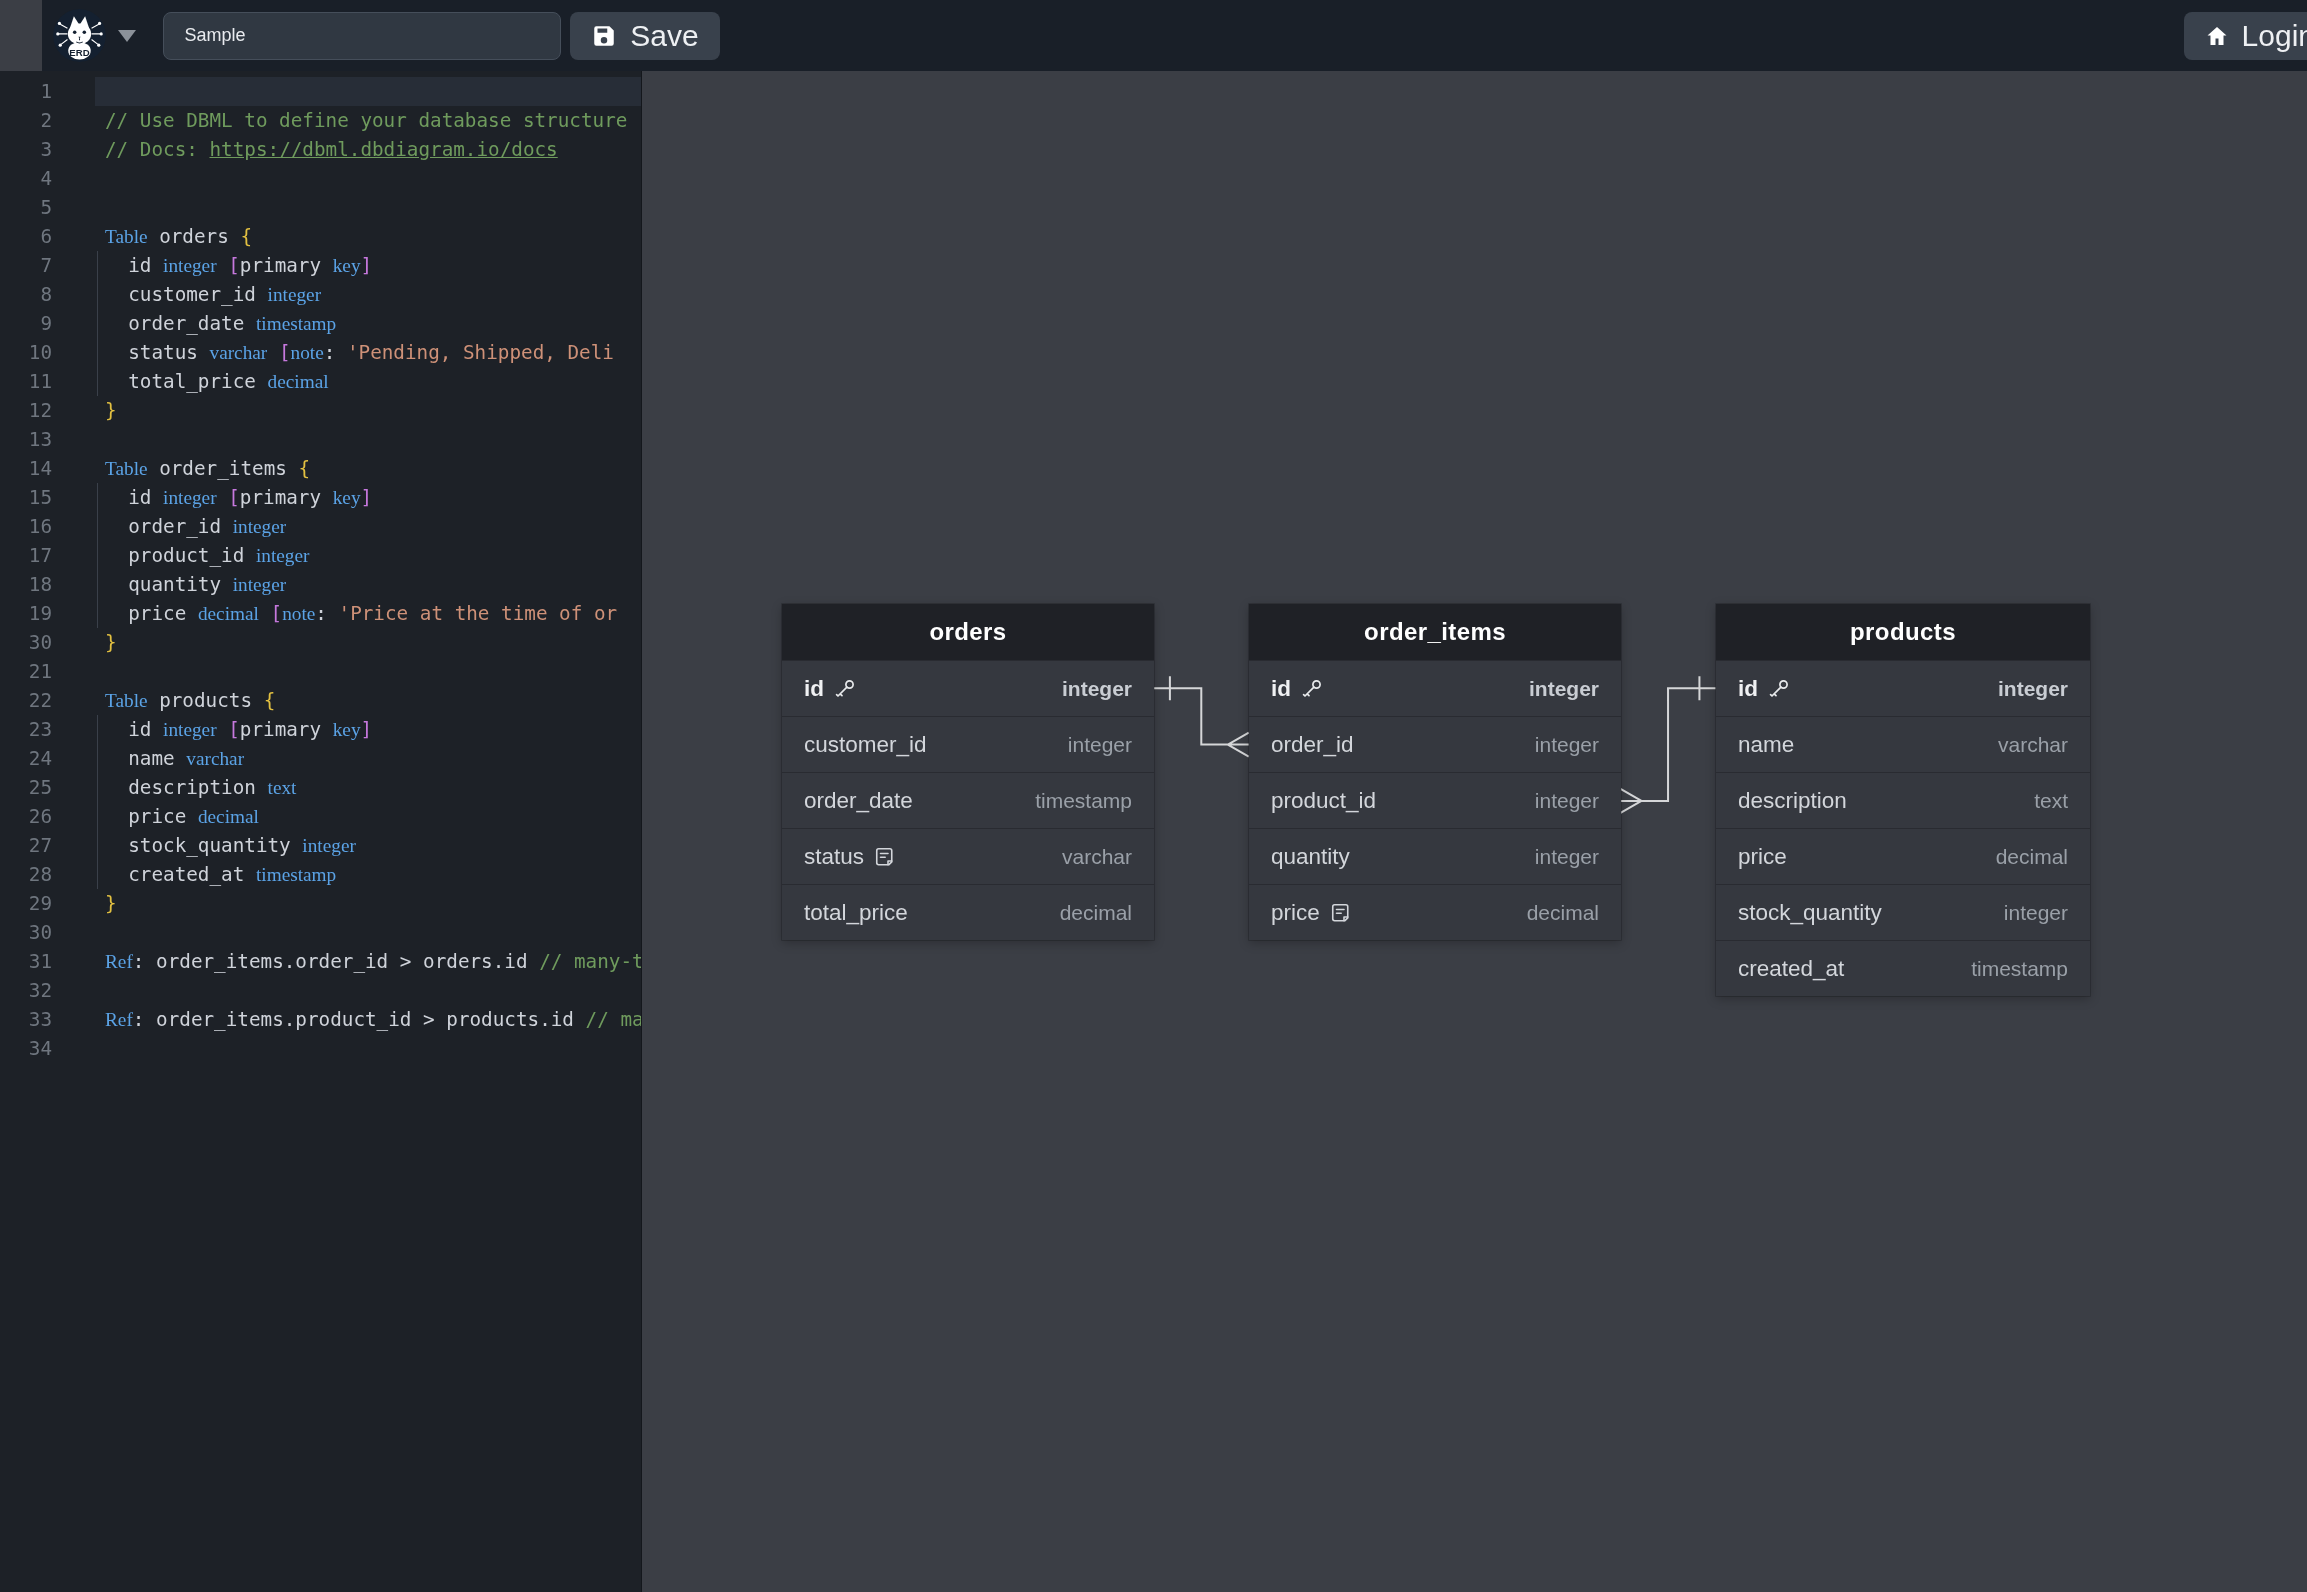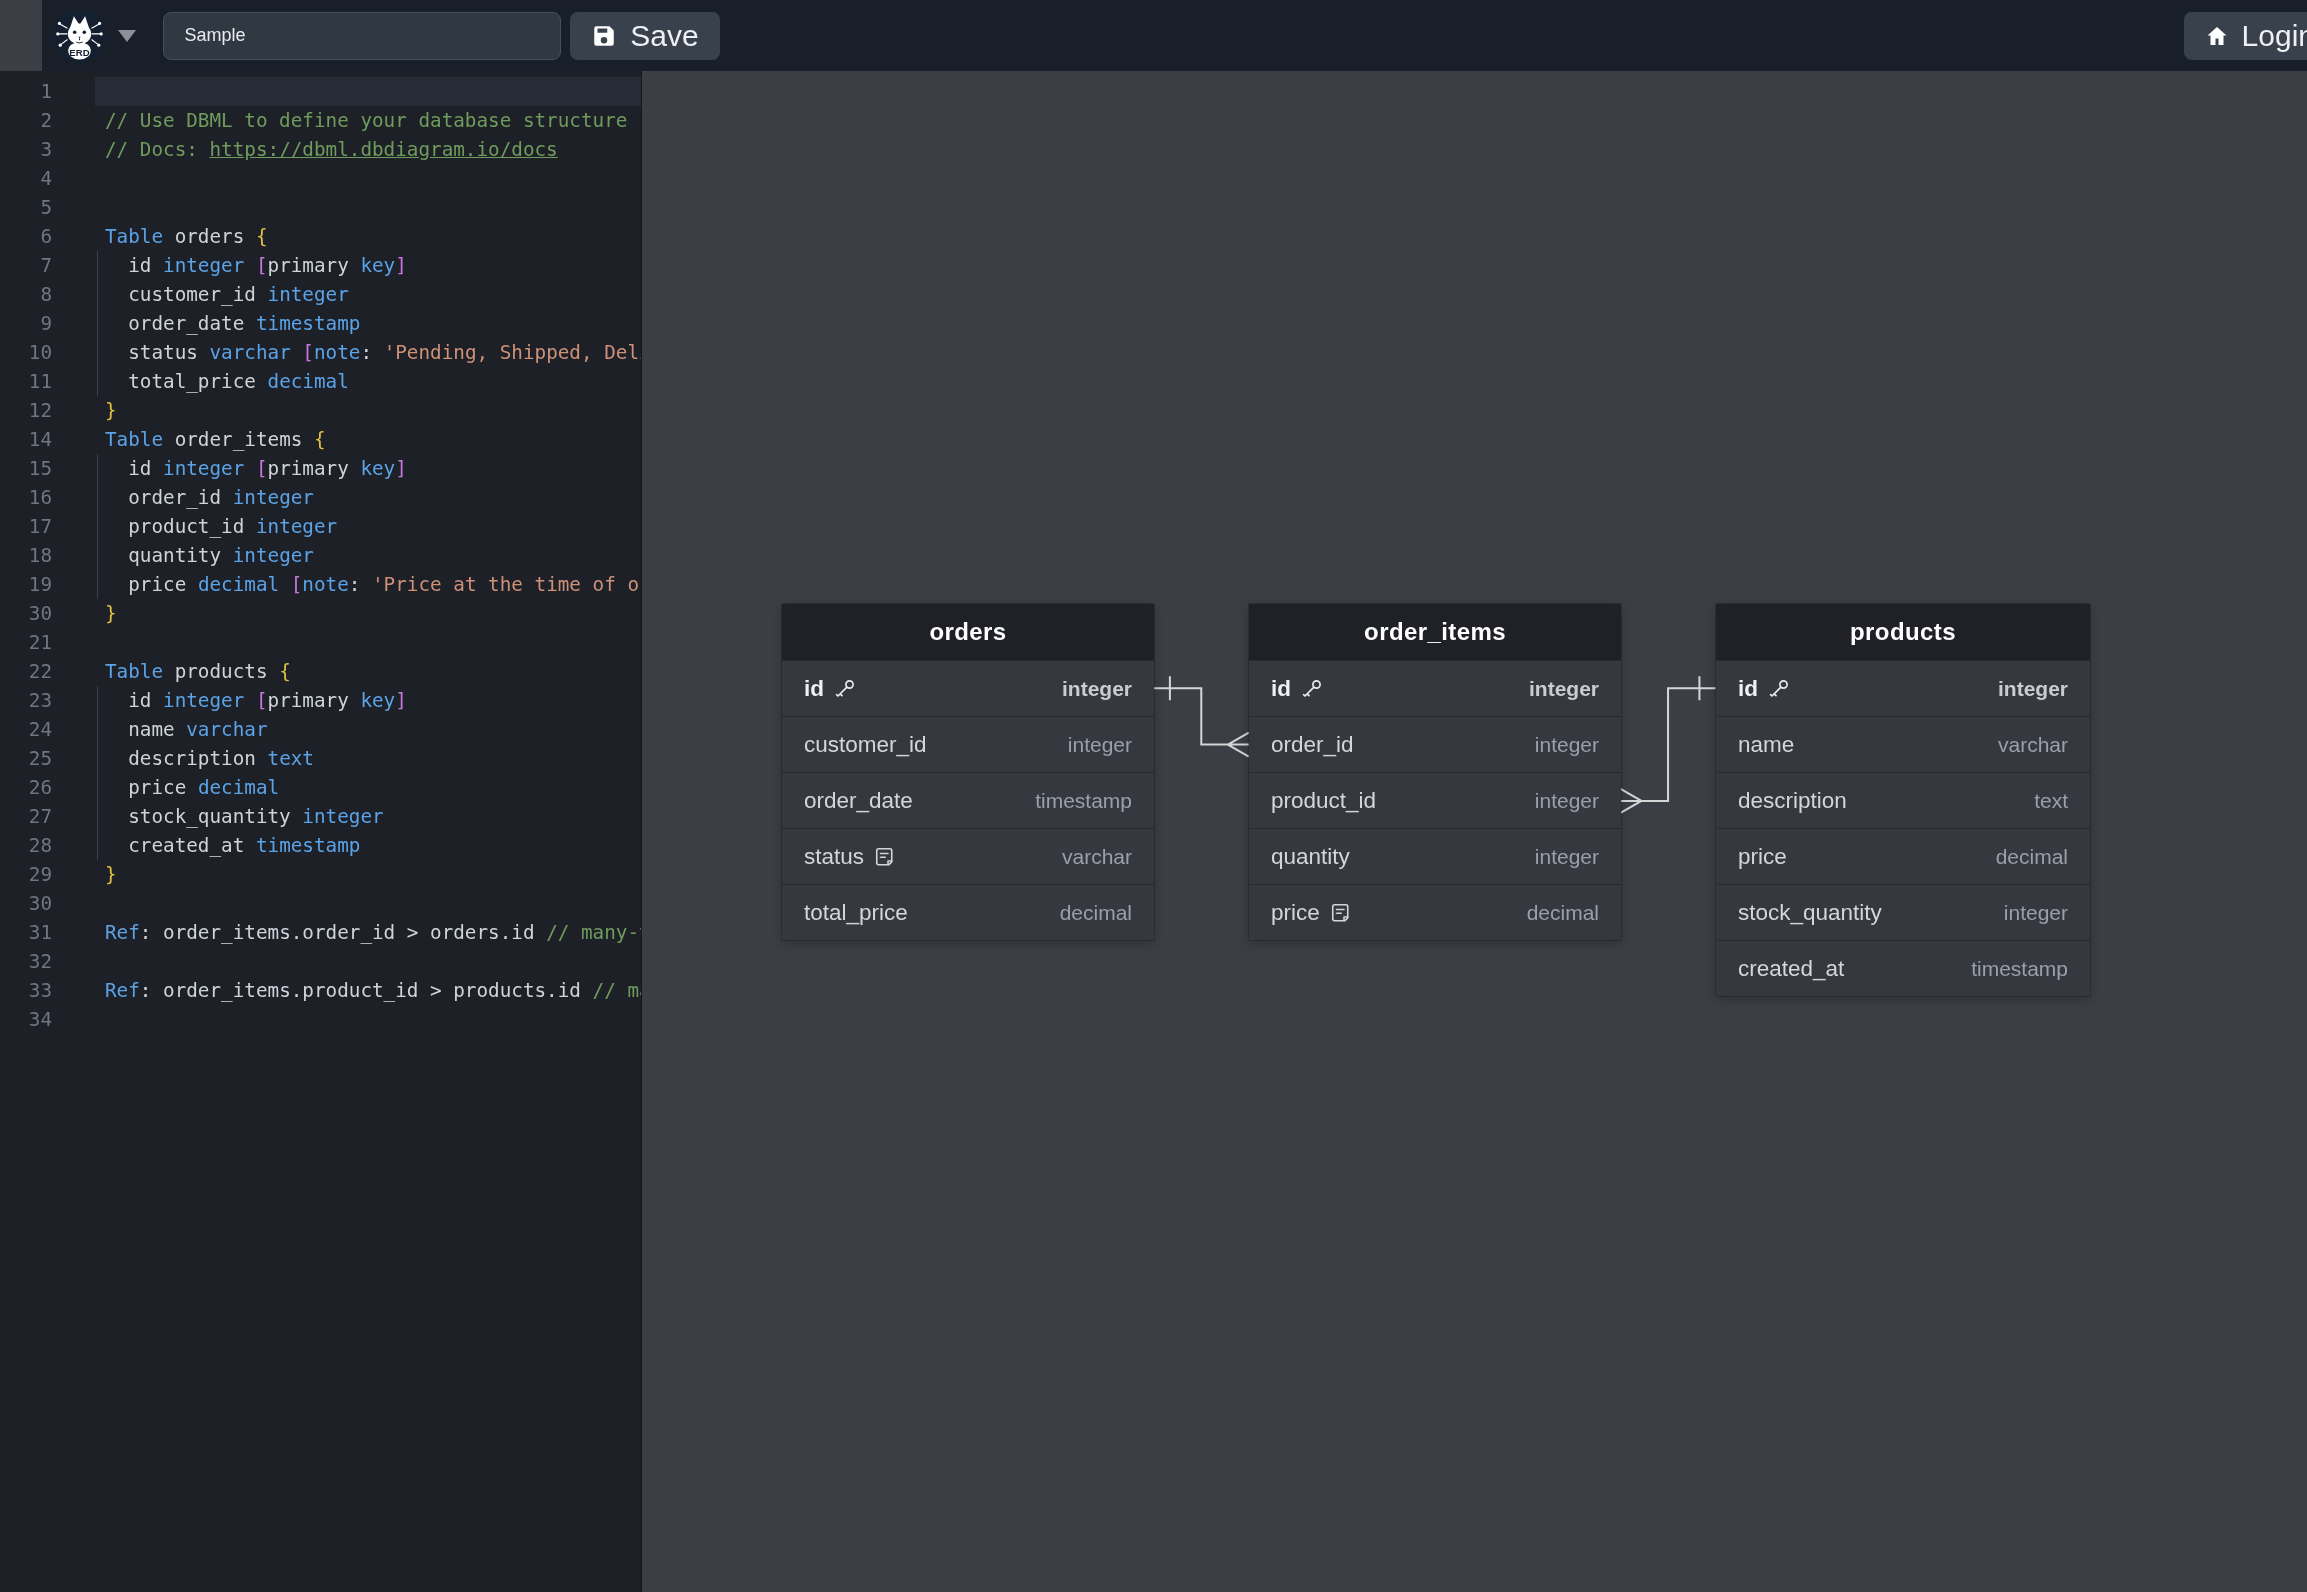--- a/index.html
+++ b/index.html
@@ -15,21 +15,21 @@
   .login-btn { position:absolute; right:13px; }
 
   
   .editor { position:absolute; left:0; top:71px; width:642px; height:1521px; background:#1d2127; border-right:1.6px solid #14171c; overflow:hidden; padding-top:6.4px; font-family:"DejaVu Sans Mono", monospace; font-size:19.3px; cursor:text; }
   .code-line { position:relative; height:29px; line-height:29px; white-space:pre; }
   .line-highlight { position:absolute; left:95px; right:0; top:0; bottom:0; background:#272d37; }
   .gutter { position:absolute; left:0; top:0; width:52px; text-align:right; color:#6f767f; }
   .code { position:absolute; left:105px; top:0; }
   .indent-guide { position:absolute; left:97px; top:0; bottom:0; width:0.8px; background:#3a404a; }
   .tok-pl { color:#cfd3da; }
-  .tok-kw { color:#5ba3e6; }
+  .tok-kw { color:#5ba3e6;font-family:Liberation Serif, serif; }
   .tok-cm { color:#6f9b5d; }
   .tok-lk { color:#6f9b5d; text-decoration:underline; }
   .tok-br { color:#c678dd; }
   .tok-bc { color:#e2c041; }
   .tok-st { color:#ce9178; }
 
   
   .canvas { position:absolute; left:642px; top:71px; right:0; bottom:0; background:#3b3e45; }
   .rel-svg { position:absolute; left:0; top:0; pointer-events:none; }
   .table-card { position:absolute; background:#35383f; box-shadow:0 0 0 0.8px rgba(0,0,0,.22), 0 3.2px 9.7px rgba(0,0,0,.25); cursor:grab; }
@@ -98,20 +98,21 @@
     <div class="code-line"><span class="gutter">3</span><span class="code"><span class="tok-cm">// Docs: </span><span class="tok-lk">https://dbml.dbdiagram.io/docs</span></span></div>
     <div class="code-line"><span class="gutter">4</span><span class="code"></span></div>
     <div class="code-line"><span class="gutter">5</span><span class="code"></span></div>
     <div class="code-line"><span class="gutter">6</span><span class="code"><span class="tok-kw">Table</span><span class="tok-pl"> orders </span><span class="tok-bc">{</span></span></div>
     <div class="code-line"><div class="indent-guide"></div><span class="gutter">7</span><span class="code"><span class="tok-pl">  id </span><span class="tok-kw">integer</span><span class="tok-pl"> </span><span class="tok-br">[</span><span class="tok-pl">primary </span><span class="tok-kw">key</span><span class="tok-br">]</span></span></div>
     <div class="code-line"><div class="indent-guide"></div><span class="gutter">8</span><span class="code"><span class="tok-pl">  customer_id </span><span class="tok-kw">integer</span></span></div>
     <div class="code-line"><div class="indent-guide"></div><span class="gutter">9</span><span class="code"><span class="tok-pl">  order_date </span><span class="tok-kw">timestamp</span></span></div>
     <div class="code-line"><div class="indent-guide"></div><span class="gutter">10</span><span class="code"><span class="tok-pl">  status </span><span class="tok-kw">varchar</span><span class="tok-pl"> </span><span class="tok-br">[</span><span class="tok-kw">note</span><span class="tok-pl">: </span><span class="tok-st">'Pending, Shipped, Deli</span></span></div>
     <div class="code-line"><div class="indent-guide"></div><span class="gutter">11</span><span class="code"><span class="tok-pl">  total_price </span><span class="tok-kw">decimal</span></span></div>
     <div class="code-line"><span class="gutter">12</span><span class="code"><span class="tok-bc">}</span></span></div>
+    <div class="code-line"><span class="gutter">13</span><span class="code"></span></div>
     <div class="code-line"><span class="gutter">14</span><span class="code"><span class="tok-kw">Table</span><span class="tok-pl"> order_items </span><span class="tok-bc">{</span></span></div>
     <div class="code-line"><div class="indent-guide"></div><span class="gutter">15</span><span class="code"><span class="tok-pl">  id </span><span class="tok-kw">integer</span><span class="tok-pl"> </span><span class="tok-br">[</span><span class="tok-pl">primary </span><span class="tok-kw">key</span><span class="tok-br">]</span></span></div>
     <div class="code-line"><div class="indent-guide"></div><span class="gutter">16</span><span class="code"><span class="tok-pl">  order_id </span><span class="tok-kw">integer</span></span></div>
     <div class="code-line"><div class="indent-guide"></div><span class="gutter">17</span><span class="code"><span class="tok-pl">  product_id </span><span class="tok-kw">integer</span></span></div>
     <div class="code-line"><div class="indent-guide"></div><span class="gutter">18</span><span class="code"><span class="tok-pl">  quantity </span><span class="tok-kw">integer</span></span></div>
     <div class="code-line"><div class="indent-guide"></div><span class="gutter">19</span><span class="code"><span class="tok-pl">  price </span><span class="tok-kw">decimal</span><span class="tok-pl"> </span><span class="tok-br">[</span><span class="tok-kw">note</span><span class="tok-pl">: </span><span class="tok-st">'Price at the time of or</span></span></div>
     <div class="code-line"><span class="gutter">30</span><span class="code"><span class="tok-bc">}</span></span></div>
     <div class="code-line"><span class="gutter">21</span><span class="code"></span></div>
     <div class="code-line"><span class="gutter">22</span><span class="code"><span class="tok-kw">Table</span><span class="tok-pl"> products </span><span class="tok-bc">{</span></span></div>
     <div class="code-line"><div class="indent-guide"></div><span class="gutter">23</span><span class="code"><span class="tok-pl">  id </span><span class="tok-kw">integer</span><span class="tok-pl"> </span><span class="tok-br">[</span><span class="tok-pl">primary </span><span class="tok-kw">key</span><span class="tok-br">]</span></span></div>

